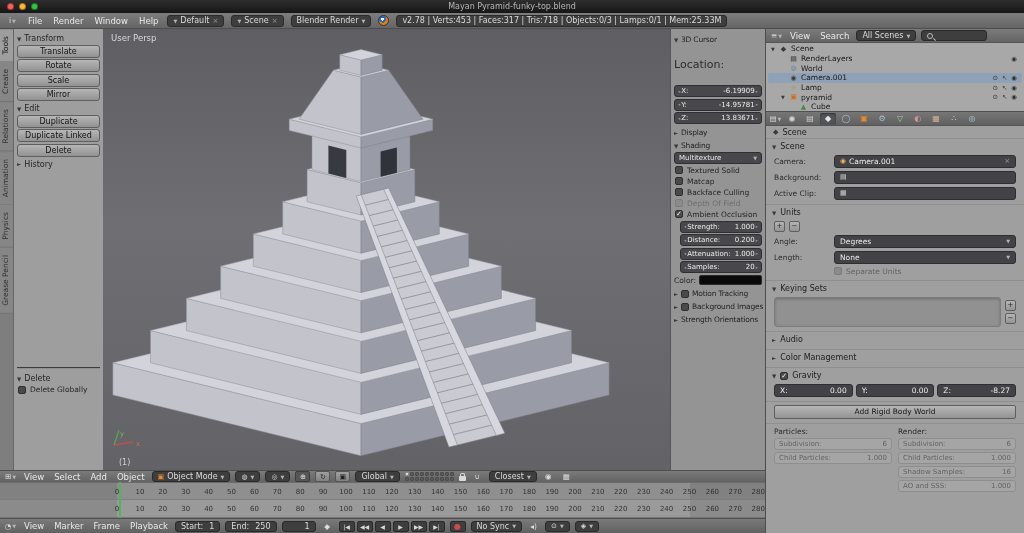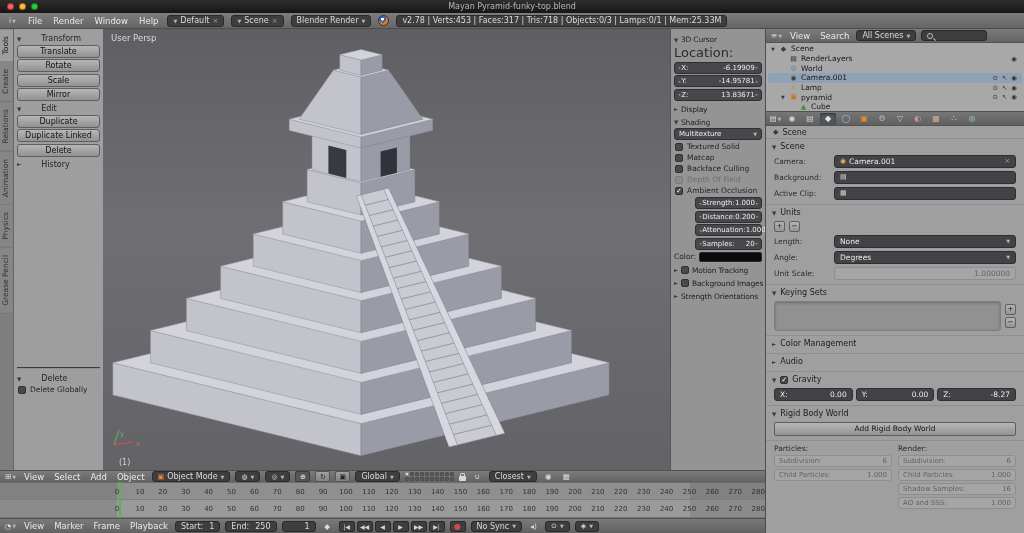--- a/index.html
+++ b/index.html
@@ -16,21 +16,21 @@
 .pill{display:inline-flex;align-items:center;gap:3px;background:#3e3e3e;border:1px solid #2a2a2a;border-radius:3px;height:12px;padding:0 5px;color:#dcdcdc;font-size:8px;white-space:nowrap}
 .caret{font-size:5px;color:#b5b5b5}
 .px{color:#9a9a9a;font-size:7px}
 .blogo{width:11px;height:11px;border-radius:50%;background:radial-gradient(circle at 40% 35%,#ffffff 0 1.5px,#2d6bbf 1.5px 3.5px,#e87d0d 3.5px);border:1px solid #333;flex-shrink:0}
 
 .left-editor{position:absolute;left:0;top:29px;width:103px;height:441px;display:flex}
 .shelf-tabs{width:14px;background:#7e7e7e;border-right:1px solid #666;display:flex;flex-direction:column}
 .shelf-tab{writing-mode:vertical-rl;transform:rotate(180deg);font-size:7.5px;color:#2f2f2f;padding:7px 1px;text-align:center;background:#868686;border-top:1px solid #747474;white-space:nowrap}
 .shelf-tab.active{background:#9e9e9e;color:#0f0f0f}
 .shelf{flex:1;background:#9e9e9e;display:flex;flex-direction:column;padding:2px 3px;overflow:hidden}
-.spanel-hdr{display:flex;align-items:center;gap:20px;color:#242424;font-size:8px;margin:3px 0 1px}
+.spanel-hdr{display:flex;align-items:center;gap:3px;color:#242424;font-size:8px;margin:3px 0 1px}
 .tri{font-size:5.5px;color:#3a3a3a}
 .sbtn{display:block;width:100%;margin:1.5px 0;height:13px;background:linear-gradient(#b6b6b6,#929292);border:1px solid #5e5e5e;border-radius:3px;font-family:inherit;font-size:8px;color:#121212;text-align:center;line-height:11px}
 .op-panel{margin-top:auto;border-top:2px groove #909090;padding-top:2px;margin-bottom:72px}
 .cbrow{display:flex;align-items:center;gap:4px;margin:2px 1px;font-size:7.5px;color:#242424;white-space:nowrap}
 .cbrow.disabled{color:#6e6e6e}
 .cb{width:8px;height:8px;background:#4a4a4a;border:1px solid #2f2f2f;border-radius:2px;color:#f2f2f2;font-size:7px;line-height:7px;text-align:center;flex-shrink:0}
 .cb.disabled{background:#8b8b8b;border-color:#7c7c7c}
 
 .viewport{position:absolute;left:103px;top:29px;width:567px;height:441px;background:linear-gradient(#5e5e63,#6e6e73 45%,#626267);overflow:hidden}
 .vp-label{position:absolute;left:8px;top:4px;color:#dadada;font-size:8.5px}
@@ -43,29 +43,29 @@
 .tool-toggle{background:linear-gradient(#a0a0a0,#828282);border:1px solid #555;color:#222;width:15px;height:11px;border-radius:2px;font-size:7px;display:inline-flex;align-items:center;justify-content:center;font-family:inherit}
 .tool-toggle.pressed{background:#565656;color:#ececec;border-color:#3d3d3d}
 .layers{display:grid;grid-template-columns:repeat(10,4px);grid-auto-rows:4px;gap:1px}
 .layer-dot{background:#5a5a5a;border-radius:1px;border:1px solid #4b4b4b}
 .layer-dot.active{background:#dcdcdc;border-color:#8b8b8b}
 .lockicon{width:7px;height:5px;background:#d9d9d9;border-radius:1px;position:relative;margin-top:3px}
 .lockicon::before{content:"";position:absolute;left:1px;top:-3px;width:3px;height:3px;border:1px solid #d9d9d9;border-bottom:none;border-radius:2px 2px 0 0}
 
 .npanel{position:absolute;left:670px;top:29px;width:95px;height:441px;background:#949494;border-left:1px solid #565656;padding:2px 3px;font-size:7.5px;overflow:hidden}
 .np-hdr{display:flex;align-items:center;gap:3px;color:#1f1f1f;font-size:7.5px;margin:4px 0 1px;white-space:nowrap;letter-spacing:-.2px}
-.np-sub{color:#2c2c2c;margin:1px 0;font-size:13px}
+.np-sub{color:#2c2c2c;margin:14px 0;font-size:11px}
 .nfield{display:flex;align-items:center;background:#48484c;border:1px solid #2f2f33;border-radius:3px;height:12px;padding:0 2px;color:#ededed;margin:1.5px 0;font-size:7px;white-space:nowrap}
 .nfield .val{margin-left:auto}
 .arr{font-size:4.5px;color:#94949a;padding:0 1px}
 .dd{display:flex;align-items:center;background:#48484c;border:1px solid #2f2f33;border-radius:3px;height:12px;padding:0 4px;color:#ededed;margin:1.5px 0;font-size:7px}
 .dd .caret{margin-left:auto}
 .np-color-row{display:flex;align-items:center;gap:3px;margin:2px 0;color:#242424}
 .swatch{flex:1;height:10px;background:#0a0a0a;border:1px solid #2a2a2a;border-radius:2px}
-.indent{margin-left:21px}
+.indent{margin-left:6px}
 
 .right-col{position:absolute;left:765px;top:29px;width:259px;height:504px;background:#9f9f9f;border-left:1px solid #4d4d4d;display:flex;flex-direction:column}
 .ol-header{height:14px;background:linear-gradient(#7b7b7b,#646464);border-bottom:1px solid #545454;display:flex;align-items:center;gap:5px;padding:0 4px;color:#e8e8e8;flex-shrink:0}
 .ol-header .pill{height:11px}
 .search-pill{width:66px}
 .mag{width:6px;height:6px;border:1px solid #bbb;border-radius:50%;position:relative}
 .mag::after{content:"";position:absolute;left:5px;top:5px;width:3px;height:1px;background:#bbb;transform:rotate(45deg)}
 .ol-tree{height:68px;background:#a8a8a8;padding:1px 2px;overflow:hidden;flex-shrink:0}
 .orow{display:flex;align-items:center;gap:3px;height:9.7px;font-size:7.5px;color:#171717;padding:0 2px;border-radius:2px;white-space:nowrap}
 .orow.selected{background:#8fa1b6}
@@ -665,66 +665,64 @@
     <div class="ppanel">
       <div class="phdr">
           <span class="tri">▼</span>
           <span>Units</span>
         </div>
       <div class="prow">
         <button class="mini">+</button>
         <button class="mini">−</button>
       </div>
       <div class="prow">
+          <span class="plabel">Angle:</span>
+        <div class="pfield">
+            <span>Degrees</span>
+            <span class="spacer"></span>
+            <span class="caret">▼</span>
+          </div>
+        </div>
+      <div class="prow">
           <span class="plabel">Length:</span>
         <div class="pfield">
             <span>None</span>
             <span class="spacer"></span>
             <span class="caret">▼</span>
           </div>
         </div>
       <div class="prow">
-          <span class="plabel">Angle:</span>
-        <div class="pfield">
-            <span>Degrees</span>
-            <span class="spacer"></span>
-            <span class="caret">▼</span>
-          </div>
-        </div>
-      <div class="prow">
-          <span class="plabel">Unit Scale:</span>
-        <div class="pfield disabled">
-            <span class="spacer"></span>
-            <span>1.000000</span>
-          </div>
+          <span class="plabel"></span>
+          <span class="cb disabled"></span>
+          <span style="color:#636363;font-size:7.5px">Separate Units</span>
         </div>
     </div>
     <div class="ppanel">
       <div class="phdr">
           <span class="tri">▼</span>
           <span>Keying Sets</span>
         </div>
       <div class="prow">
         <div class="listbox"></div>
         <div class="listops">
           <button class="mini">+</button>
           <button class="mini">−</button>
         </div>
       </div>
     </div>
     <div class="ppanel">
       <div class="phdr">
           <span class="tri">►</span>
-          <span>Color Management</span>
+          <span>Audio</span>
         </div>
     </div>
     <div class="ppanel">
       <div class="phdr">
           <span class="tri">►</span>
-          <span>Audio</span>
+          <span>Color Management</span>
         </div>
     </div>
     <div class="ppanel">
       <div class="phdr">
           <span class="tri">▼</span>
           <span class="cb checked">✓</span>
           <span>Gravity</span>
         </div>
       <div class="prow" id="gravity-fields" style="gap:3px">
           <div class="pfield">
@@ -738,24 +736,20 @@
             <span>0.00</span>
           </div>
           <div class="pfield">
             <span>Z:</span>
             <span class="spacer"></span>
             <span>-8.27</span>
           </div>
         </div>
     </div>
     <div class="ppanel">
-      <div class="phdr">
-          <span class="tri">▼</span>
-          <span>Rigid Body World</span>
-        </div>
       <div class="prow">
           <button class="pbtn">Add Rigid Body World</button>
         </div>
     </div>
     <div class="ppanel">
       <div class="cols">
         <div class="col">
           <div class="collabel">Particles:</div>
           <div id="simp-vp-col">
               <div class="dfield">

